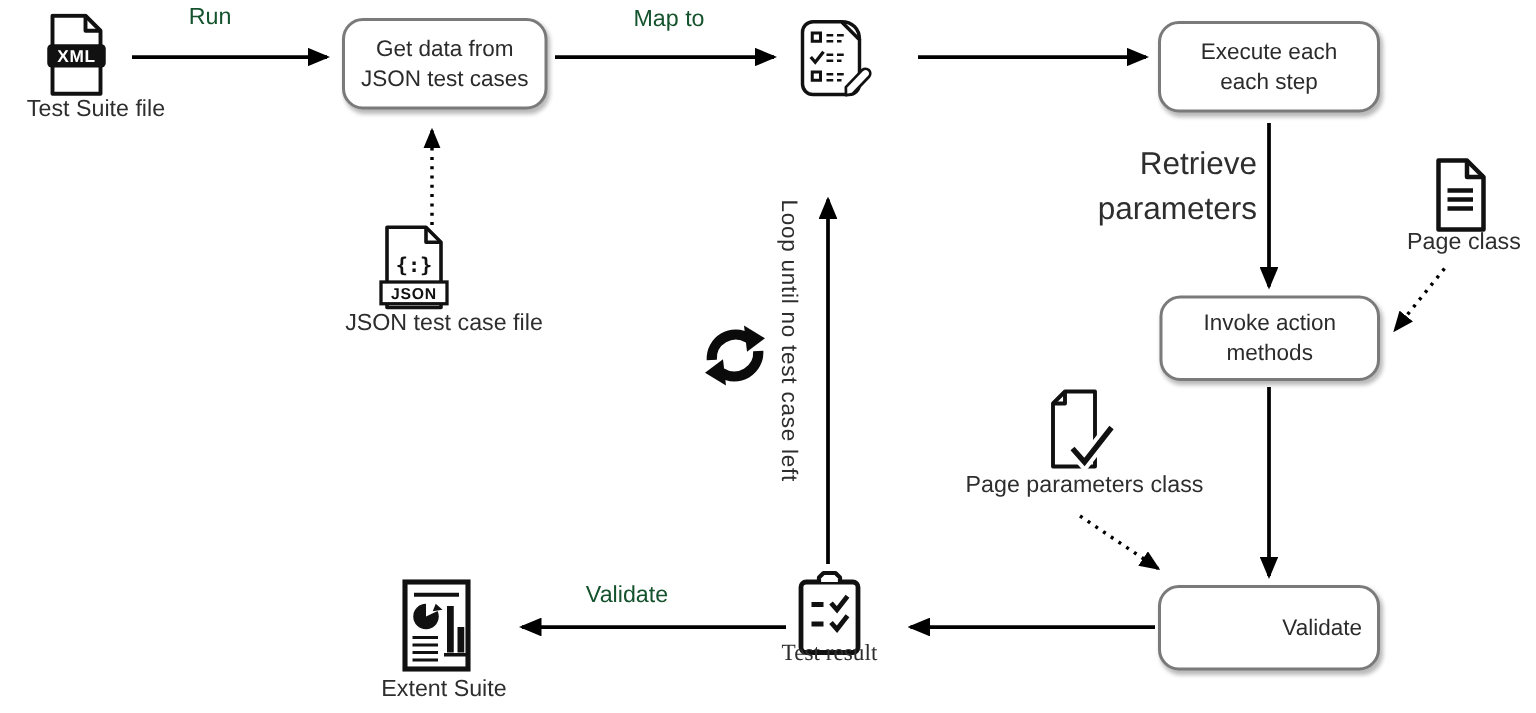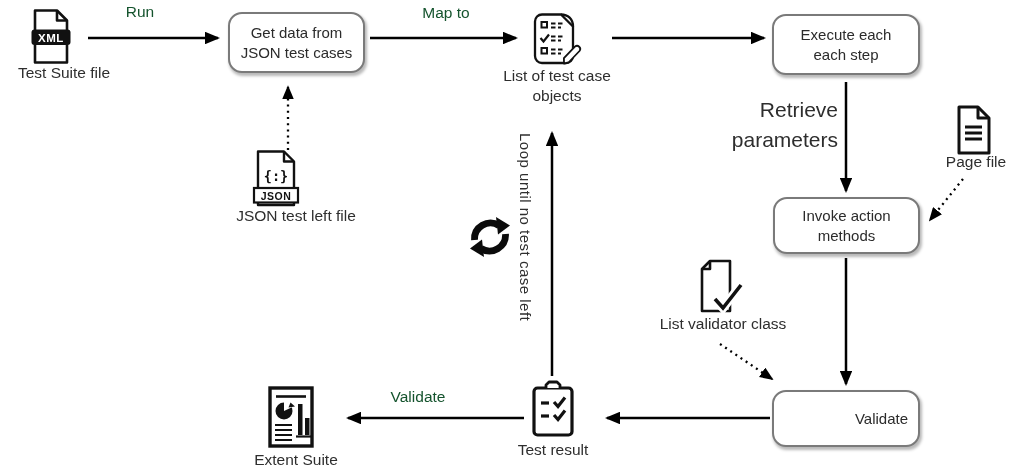--- a/index.html
+++ b/index.html
@@ -78,70 +78,69 @@
   </svg>
   <div class="nlabel" style="left:0px;top:63px;width:104px;margin-left:12px;">Test Suite file</div>
 
   <svg class="icon" style="left:248px;top:150px;" width="56" height="57" viewBox="0 0 56 57">
     <path d="M10,1.5 H36 L46,11.5 V55 H10 Z" fill="#fff" stroke="#111" stroke-width="2.4" stroke-linejoin="round"></path>
     <path d="M36,1.5 V11.5 H46" fill="none" stroke="#111" stroke-width="2.4" stroke-linejoin="round"></path>
     <text x="28" y="31" font-size="13.5" font-weight="bold" fill="#111" text-anchor="middle" font-family="DejaVu Sans Mono, monospace">{:}</text>
     <rect x="6" y="38" width="44" height="14.5" fill="#fff" stroke="#111" stroke-width="2.2"></rect>
     <text x="28" y="49.6" font-size="10.5" font-weight="bold" fill="#111" text-anchor="middle" letter-spacing="0.5">JSON</text>
   </svg>
-  <div class="nlabel" style="left:216px;top:206px;width:160px;">JSON test left file</div>
+  <div class="nlabel" style="left:216px;top:206px;width:160px;">JSON test case file</div>
 
   <svg class="icon" style="left:524px;top:12px;" width="62" height="56" viewBox="0 0 62 56">
     <path d="M37,2.5 H18 A7,7 0 0 0 11,9.5 V44 A7,7 0 0 0 18,51 H42 A7,7 0 0 0 49,44 V14.5 Z" fill="#fff" stroke="#111" stroke-width="2.3" stroke-linejoin="round"></path>
     <path d="M37,2.5 C44,2.5 49,7 49,14.5" fill="none" stroke="#111" stroke-width="2.3"></path>
     <rect x="17.5" y="10" width="5.5" height="5.5" fill="none" stroke="#111" stroke-width="2"></rect>
     <g stroke="#111" stroke-width="1.8" stroke-dasharray="4.5 2.5">
       <line x1="27" y1="11.5" x2="41" y2="11.5"></line>
         <line x1="27" y1="15.5" x2="37" y2="15.5"></line>
       <line x1="27" y1="24.5" x2="41" y2="24.5"></line>
         <line x1="27" y1="28.5" x2="37" y2="28.5"></line>
       <line x1="27" y1="37.5" x2="41" y2="37.5"></line>
         <line x1="27" y1="41.5" x2="37" y2="41.5"></line>
     </g>
     <path d="M16.5,26 l3,3.5 l5.5,-7" fill="none" stroke="#111" stroke-width="2.2"></path>
     <rect x="17.5" y="36" width="5.5" height="5.5" fill="none" stroke="#111" stroke-width="2"></rect>
     <path d="M40,51.5 l4.5,-1 l11,-11.5 a3.2,3.2 0 0 0 -4.6,-4.4 l-11,11.5 z" fill="#fff" stroke="#111" stroke-width="1.8" stroke-linejoin="round"></path>
   </svg>
-  <div class="nlabel" style="left:490px;top:66px;width:134px;">List of test case objects</div>
 
   <svg class="icon" style="left:951px;top:105px;" width="44" height="50" viewBox="0 0 44 50">
     <path d="M8,2 H27 L38,13 V48 H8 Z" fill="#fff" stroke="#111" stroke-width="3" stroke-linejoin="round"></path>
     <path d="M27,2 V13 H38" fill="none" stroke="#111" stroke-width="3" stroke-linejoin="round"></path>
     <g stroke="#111" stroke-width="3">
       <line x1="14" y1="22" x2="31" y2="22"></line>
       <line x1="14" y1="28" x2="31" y2="28"></line>
       <line x1="14" y1="34" x2="31" y2="34"></line>
     </g>
   </svg>
-  <div class="nlabel" style="left:928px;top:152px;width:96px;">Page file</div>
+  <div class="nlabel" style="left:928px;top:152px;width:96px;">Page class</div>
 
   <svg class="icon" style="left:693px;top:258px;" width="52" height="58" viewBox="0 0 52 58">
     <path d="M17,3 H37 V53 H9 V11 Z" fill="#fff" stroke="#111" stroke-width="2.6" stroke-linejoin="round"></path>
     <path d="M17,3 V11 H9" fill="none" stroke="#111" stroke-width="2.6" stroke-linejoin="round"></path>
     <path d="M22,41 L30,50 L48,27" fill="none" stroke="#fff" stroke-width="9" stroke-linecap="round"></path>
     <path d="M22,41 L30,50 L48,27" fill="none" stroke="#111" stroke-width="3.6"></path>
   </svg>
-  <div class="nlabel" style="left:640px;top:314px;width:166px;">List validator class</div>
+  <div class="nlabel" style="left:640px;top:314px;width:166px;">Page parameters class</div>
 
   <svg class="icon" style="left:529px;top:379px;" width="48" height="60" viewBox="0 0 48 60">
     <rect x="5" y="9" width="38" height="47" rx="3.5" fill="#fff" stroke="#111" stroke-width="3.2"></rect>
     <path d="M17,9 V6 L20,3 H28 L31,6 V9" fill="#fff" stroke="#111" stroke-width="2.8" stroke-linejoin="round"></path>
     <g stroke="#111" stroke-width="3.2" fill="none">
       <line x1="12" y1="24" x2="20" y2="24"></line>
       <path d="M25,23 l4,4.5 l7,-9"></path>
       <line x1="12" y1="37" x2="20" y2="37"></line>
       <path d="M25,36 l4,4.5 l7,-9"></path>
     </g>
   </svg>
-  <div class="nlabel" style="left:503px;top:440px;width:100px;">Test result</div>
+  <div class="nlabel" style="left:503px;top:426px;width:100px;font-family:Liberation Serif, serif;">Test result</div>
 
   <svg class="icon" style="left:266px;top:385px;" width="50" height="64" viewBox="0 0 50 64">
     <rect x="4" y="3" width="42" height="58" fill="#fff" stroke="#111" stroke-width="3.4"></rect>
     <line x1="10" y1="11.5" x2="40" y2="11.5" stroke="#111" stroke-width="2.6"></line>
     <circle cx="18" cy="26" r="8.5" fill="#111"></circle>
     <path d="M18,26 L18,15.5 A10.5,10.5 0 0 1 27.5,21.5 Z" fill="#fff"></path>
     <polygon points="24.5,17.5 29,21.5 22.5,22.5" fill="#111"></polygon>
     <rect x="32" y="19" width="4.5" height="31" fill="#111"></rect>
     <rect x="39" y="33" width="4.5" height="17" fill="#111"></rect>
     <line x1="30" y1="51.5" x2="45" y2="51.5" stroke="#111" stroke-width="2.2"></line>

